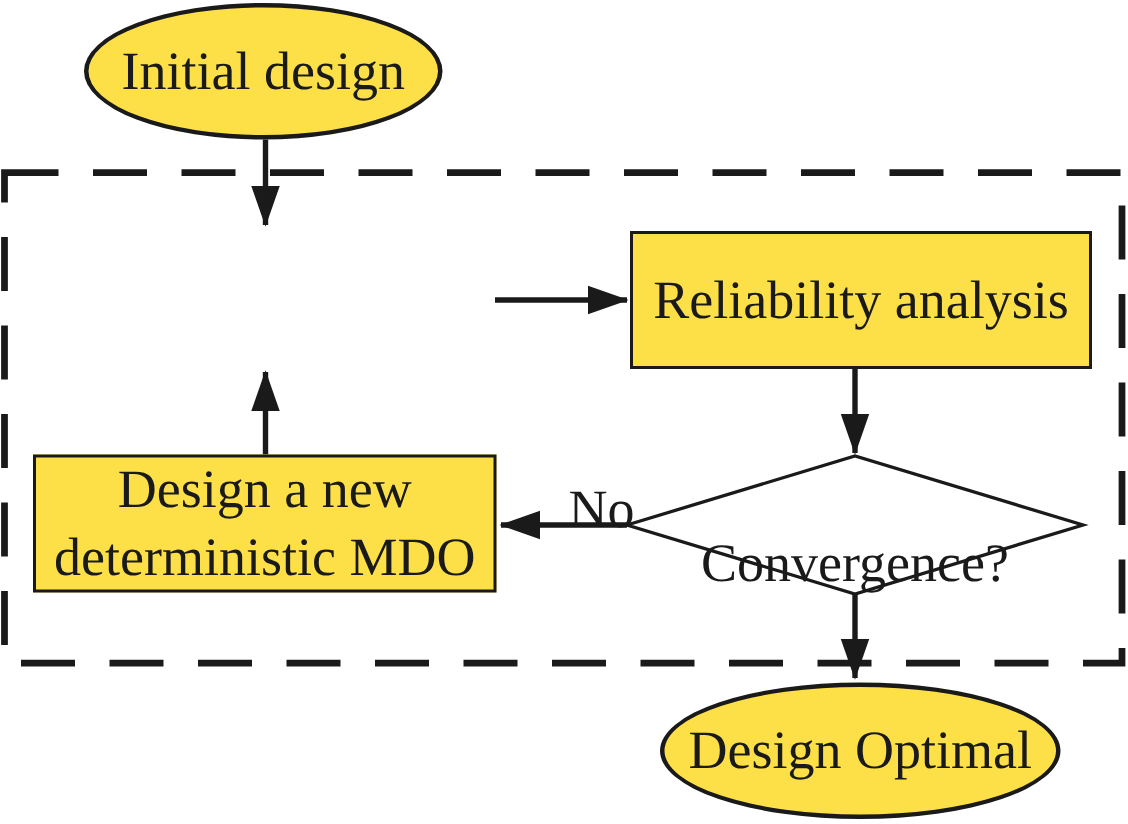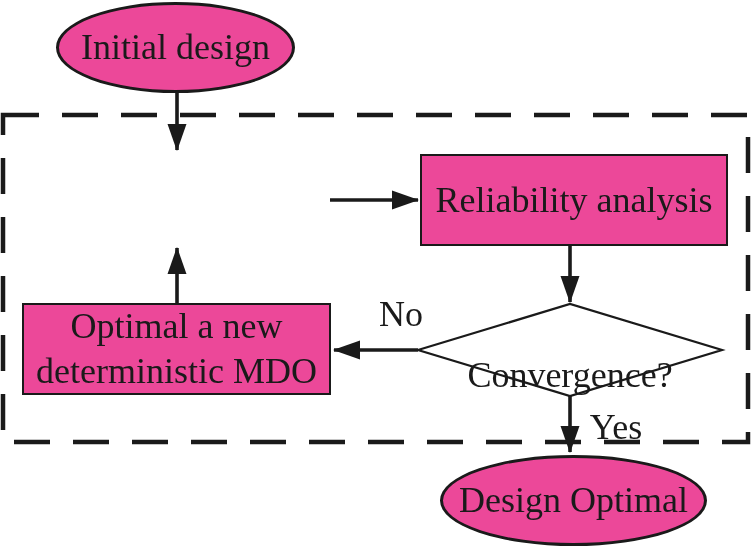--- a/index.html
+++ b/index.html
@@ -24,21 +24,21 @@
     height: 549px;
   }
   .node {
     position: absolute;
     display: flex;
     align-items: center;
     justify-content: center;
     text-align: center;
     font-size: 36px;
     line-height: 45px;
-    background: #ec4899;
+    background: #fde047;
     box-sizing: border-box;
   }
   .ellipse {
     border: 3.5px solid #1a1a1a;
     border-radius: 50%;
   }
   .rect {
     border: 2.5px solid #1a1a1a;
   }
   .diamond-label {
@@ -56,21 +56,21 @@
     line-height: 36px;
     text-align: center;
     background: transparent;
   }
   .node-initial      { left: 56px;  top: 2px;   width: 239px; height: 91px; }
   .node-detmdo       { left: 22px;  top: 152px; width: 308px; height: 93px; }
   .node-reliability  { left: 420px; top: 154px; width: 308px; height: 92px; font-family: Liberation Serif, serif; }
   .node-develop      { left: 22px;  top: 303px; width: 309px; height: 92px; padding: 0 10px; }
   .node-optimal      { left: 440px; top: 455px; width: 267px; height: 91px; }
   .label-convergence { left: 418px; top: 304px; width: 304px; height: 92px; }
-  .label-no          { left: 374px; top: 296px; width: 54px; }
+  .label-no          { left: 374px; top: 321px; width: 54px; }
   .label-yes         { left: 586px; top: 409px; width: 60px; }
 </style>
 </head>
 <body>
 
 <div class="stage">
 
   <svg class="wires" viewBox="0 0 752 549" aria-hidden="true">
     <defs>
       <marker id="arrow" viewBox="0 0 10 7" refX="9.6" refY="3.5" markerWidth="7.6" markerHeight="5.4" orient="auto-start-reverse">
@@ -93,27 +93,26 @@
   <div class="node ellipse node-initial">
     <span>Initial design</span>
   </div>
 
 
   <div class="node rect node-reliability">
     <span>Reliability analysis</span>
   </div>
 
   <div class="node rect node-develop">
-    <span>Optimal a new deterministic MDO</span>
+    <span>Design a new deterministic MDO</span>
   </div>
 
   <div class="diamond-label label-convergence">
     <span>Convergence?</span>
   </div>
 
   <div class="node ellipse node-optimal">
     <span>Design Optimal</span>
   </div>
 
   <div class="edge-label label-no">No</div>
-  <div class="edge-label label-yes">Yes</div>
 
 </div>
 
 </body></html>

